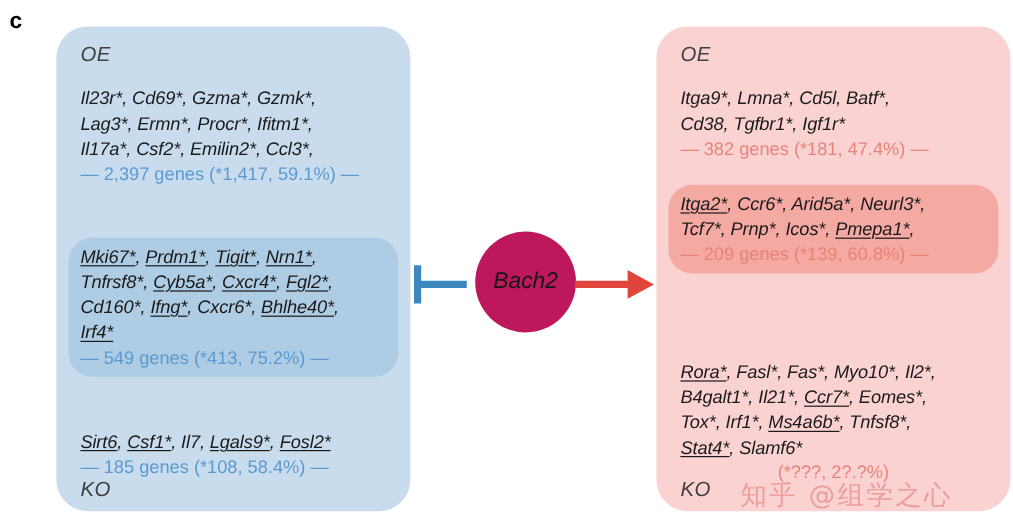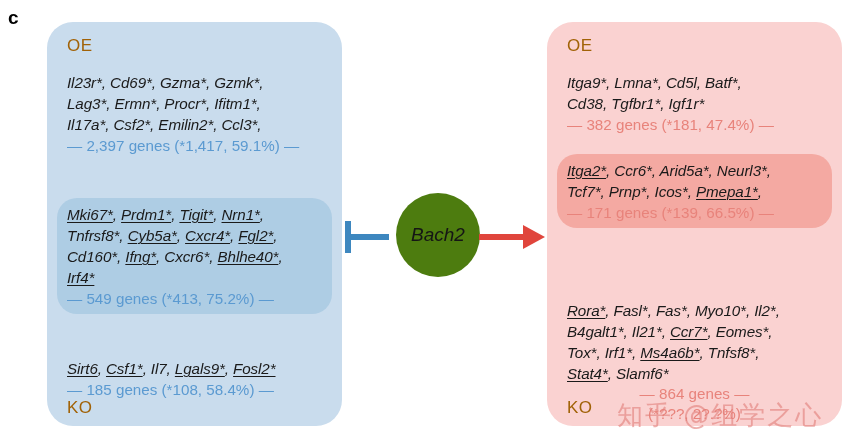--- a/index.html
+++ b/index.html
@@ -50,21 +50,22 @@
     top: 22px;
     width: 295px;
     height: 404px;
     background: #fad2d1;
   }
 
   .corner-label {
     position: absolute;
     font-size: 17px;
     letter-spacing: 0.5px;
-    color: #a16207;
+    color: #404040;
+    font-style: italic;
   }
   .corner-label.top { left: 20px; top: 14px; }
   .corner-label.bottom { left: 20px; bottom: 8px; margin-top: 48px; }
 
   
   .block {
     position: absolute;
     box-sizing: border-box;
     left: 10px;
     width: 275px;
@@ -107,21 +108,21 @@
   #blk-r3 { top: 272px; }
 
   
   #center-node {
     position: absolute;
     left: 396px;
     top: 193px;
     width: 84px;
     height: 84px;
     border-radius: 50%;
-    background: #4d7c0f;
+    background: #be185d;
     display: flex;
     align-items: center;
     justify-content: center;
   }
   #center-node span {
     font-style: italic;
     font-size: 19px;
     color: #151515;
   }
 
@@ -138,21 +139,21 @@
     top: 220px;
     width: 67px;
     height: 34px;
   }
 
   
   #watermark {
     position: absolute;
     left: 617px;
     top: 398px;
-    font-size: 26px;
+    font-size: 22px;
     color: rgba(226, 128, 122, 0.62);
     letter-spacing: 2px;
     white-space: nowrap;
     font-family: "DejaVu Sans", sans-serif;
     pointer-events: none;
   }
 </style>
 </head>
 <body>
 
@@ -202,26 +203,25 @@
     <div class="corner-label bottom">KO</div>
 
     <div class="block" id="blk-r1">
         <div class="gene-line"><span>Itga9*, Lmna*, Cd5l, Batf*,</span></div>
         <div class="gene-line"><span>Cd38, Tgfbr1*, Igf1r*</span></div>
         <div class="count-line count-red">— 382 genes (*181, 47.4%) —</div>
       </div>
     <div class="block nested-red" id="blk-r2">
         <div class="gene-line"><span class="u">Itga2*</span><span>, Ccr6*, Arid5a*, Neurl3*,</span></div>
         <div class="gene-line"><span>Tcf7*, Prnp*, Icos*, </span><span class="u">Pmepa1*</span><span>,</span></div>
-        <div class="count-line count-red">— 171 genes (*139, 66.5%) —</div>
+        <div class="count-line count-red">— 209 genes (*139, 60.8%) —</div>
       </div>
     <div class="block" id="blk-r3">
         <div class="gene-line"><span class="u">Rora*</span><span>, Fasl*, Fas*, Myo10*, Il2*,</span></div>
         <div class="gene-line"><span>B4galt1*, Il21*, </span><span class="u">Ccr7*</span><span>, Eomes*,</span></div>
         <div class="gene-line"><span>Tox*, Irf1*, </span><span class="u">Ms4a6b*</span><span>, Tnfsf8*,</span></div>
         <div class="gene-line"><span class="u">Stat4*</span><span>, Slamf6*</span></div>
-        <div class="count-line count-red" style="text-align: center; line-height: 20px;">—  864 genes  —</div>
         <div class="count-line count-red" style="text-align: center; line-height: 20px;">(*???, 2?.?%)</div>
       </div>
   </div>
 
   <div id="watermark">知乎 @组学之心</div>
 </div>
 
 </body></html>

